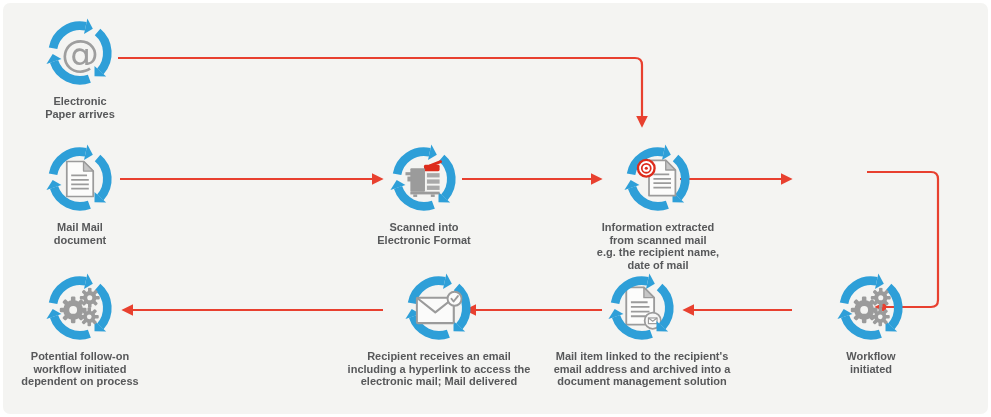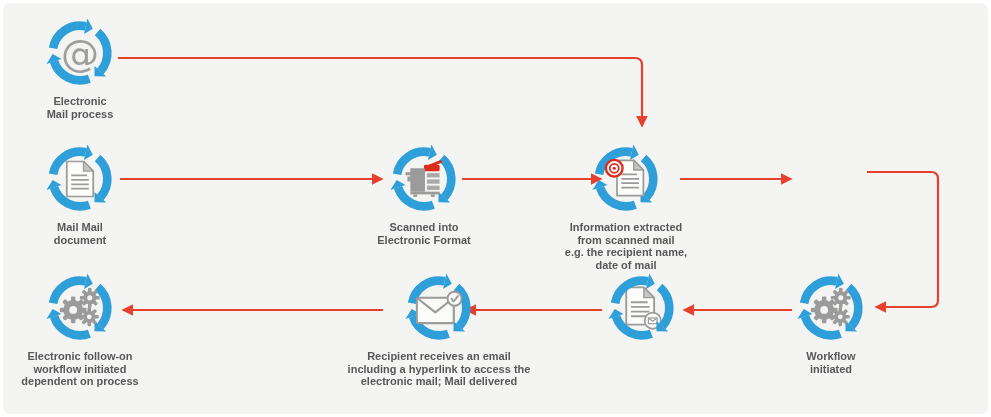--- a/index.html
+++ b/index.html
@@ -13,23 +13,23 @@
   .icon{position:absolute;left:50%;top:50%;transform:translate(-50%,-50%);}
   .at-glyph{position:absolute;left:0;top:0;width:72px;height:72px;display:flex;align-items:center;
             justify-content:center;font-family:"DejaVu Sans", sans-serif;font-size:38px;
             color:#9e9e9e;font-weight:400;}
   .label{margin-top:6px;text-align:center;white-space:pre-line;font-size:11px;line-height:12.5px;
          font-weight:700;color:#57585a;}
   
   .n0{left:-35px;top:17px;}
   .n1{left:-35px;top:143px;}
   .n2{left:309px;top:143px;}
-  .n3{left:511px;top:143px;}
+  .n3{left:543px;top:143px;}
   .n4{left:716px;top:143px;}
-  .n5{left:716px;top:272px;}
+  .n5{left:756px;top:272px;}
   .n6{left:527px;top:272px;}
   .n7{left:324px;top:272px;}
   .n8{left:-35px;top:272px;}
 </style>
 </head>
 <body>
 
 <div class="stage">
   <div class="canvas"></div>
 
@@ -66,21 +66,21 @@
   <div class="node n0">
     <div class="ringwrap">
       <svg class="ring" width="72" height="72" viewBox="0 0 100 100">
         <use href="#ring-seg"></use>
           <use href="#ring-seg" transform="rotate(120 50 50)"></use>
           <use href="#ring-seg" transform="rotate(240 50 50)"></use>
       </svg>
       <span class="at-glyph">@</span>
     </div>
     <div class="label">Electronic
-Mail process</div>
+Paper arrives</div>
   </div>
 
   <div class="node n1">
     <div class="ringwrap">
       <svg class="ring" width="72" height="72" viewBox="0 0 100 100">
         <use href="#ring-seg"></use>
           <use href="#ring-seg" transform="rotate(120 50 50)"></use>
           <use href="#ring-seg" transform="rotate(240 50 50)"></use>
       </svg>
       <svg class="icon" width="30" height="37" viewBox="0 0 34 42">
@@ -182,20 +182,23 @@
           <rect x="28.6" y="33.2" width="8.8" height="5.8" fill="#ffffff" stroke="#9b9b9b" stroke-width="1.2"></rect>
           <path d="M28.6 33.2 L33 36.6 L37.4 33.2" fill="none" stroke="#9b9b9b" stroke-width="1.2"></path>
         </g>
       </svg>
       <svg class="ring" width="72" height="72" viewBox="0 0 100 100">
         <use href="#ring-seg"></use>
           <use href="#ring-seg" transform="rotate(120 50 50)"></use>
           <use href="#ring-seg" transform="rotate(240 50 50)"></use>
       </svg>
     </div>
+    <div class="label">Mail item linked to the recipient's
+email address and archived into a
+document management solution</div>
   </div>
 
   <div class="node n7">
     <div class="ringwrap">
       <svg class="ring" width="72" height="72" viewBox="0 0 100 100">
         <use href="#ring-seg"></use>
           <use href="#ring-seg" transform="rotate(120 50 50)"></use>
           <use href="#ring-seg" transform="rotate(240 50 50)"></use>
       </svg>
       <svg class="icon" width="47" height="36" viewBox="0 0 48 37">
@@ -235,18 +238,18 @@
           <rect x="30.7" y="20.3" width="3.6" height="19.4" rx="1.1" transform="rotate(45 32.5 30)"></rect>
           <rect x="30.7" y="20.3" width="3.6" height="19.4" rx="1.1" transform="rotate(90 32.5 30)"></rect>
           <rect x="30.7" y="20.3" width="3.6" height="19.4" rx="1.1" transform="rotate(135 32.5 30)"></rect>
           <circle cx="32.5" cy="30" r="6.3"></circle>
         </g>
         <circle cx="16" cy="23" r="4" fill="#f4f4f2"></circle>
         <circle cx="33" cy="10.5" r="2.6" fill="#f4f4f2"></circle>
         <circle cx="32.5" cy="30" r="2.4" fill="#f4f4f2"></circle>
       </svg>
     </div>
-    <div class="label">Electronic follow-on
+    <div class="label">Potential follow-on
 workflow initiated
 dependent on process</div>
   </div>
 
 </div>
 
 </body></html>

